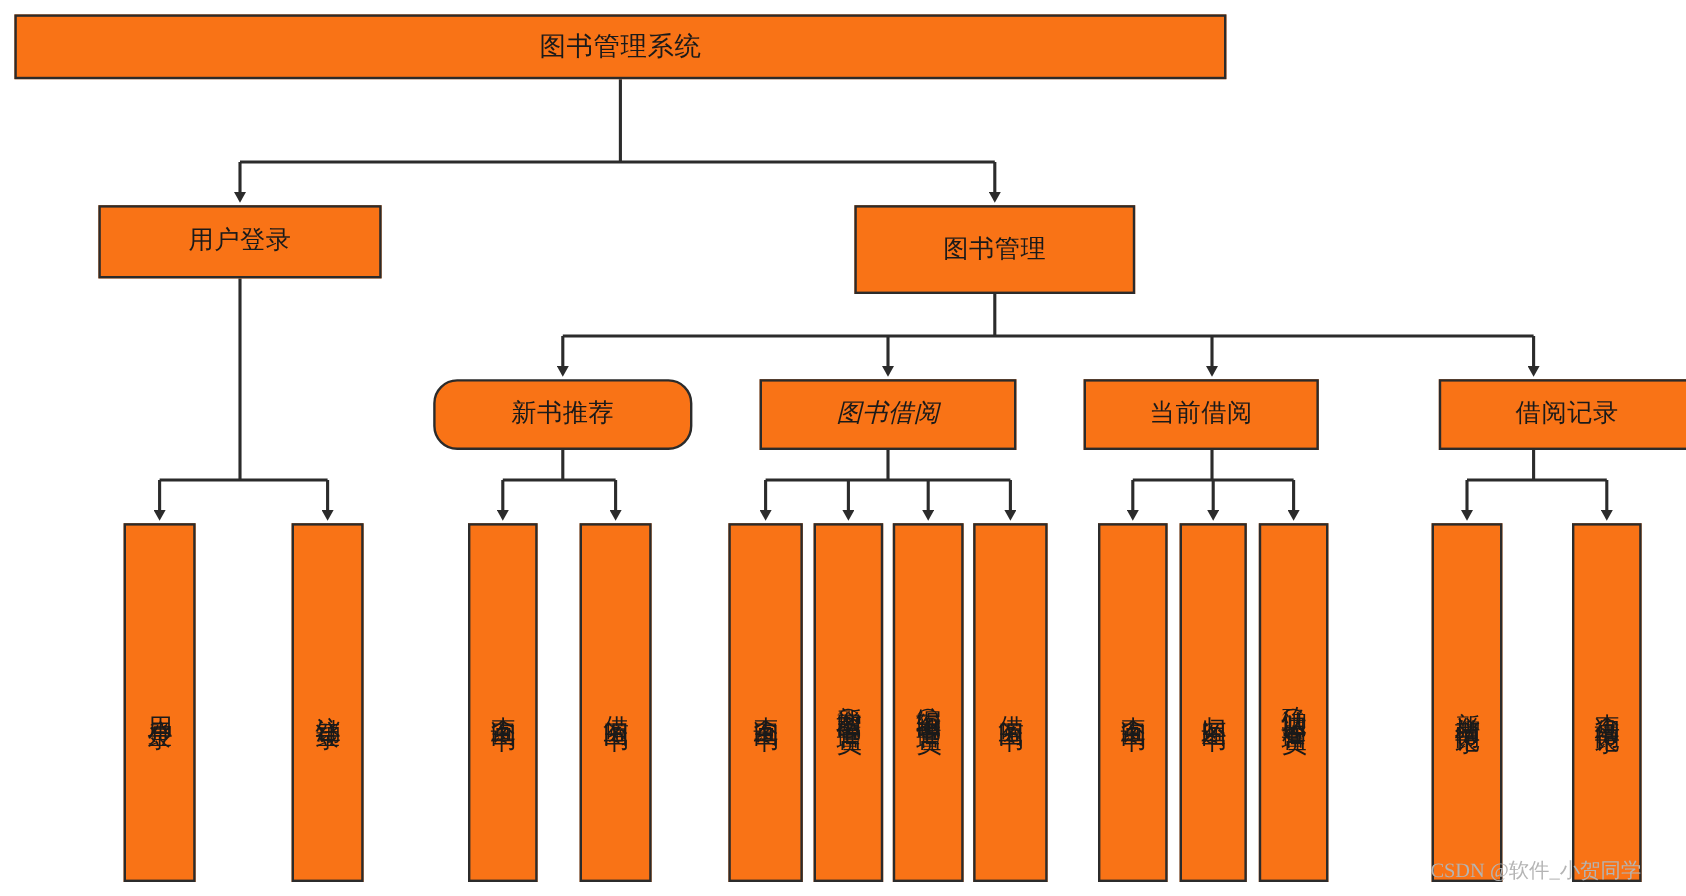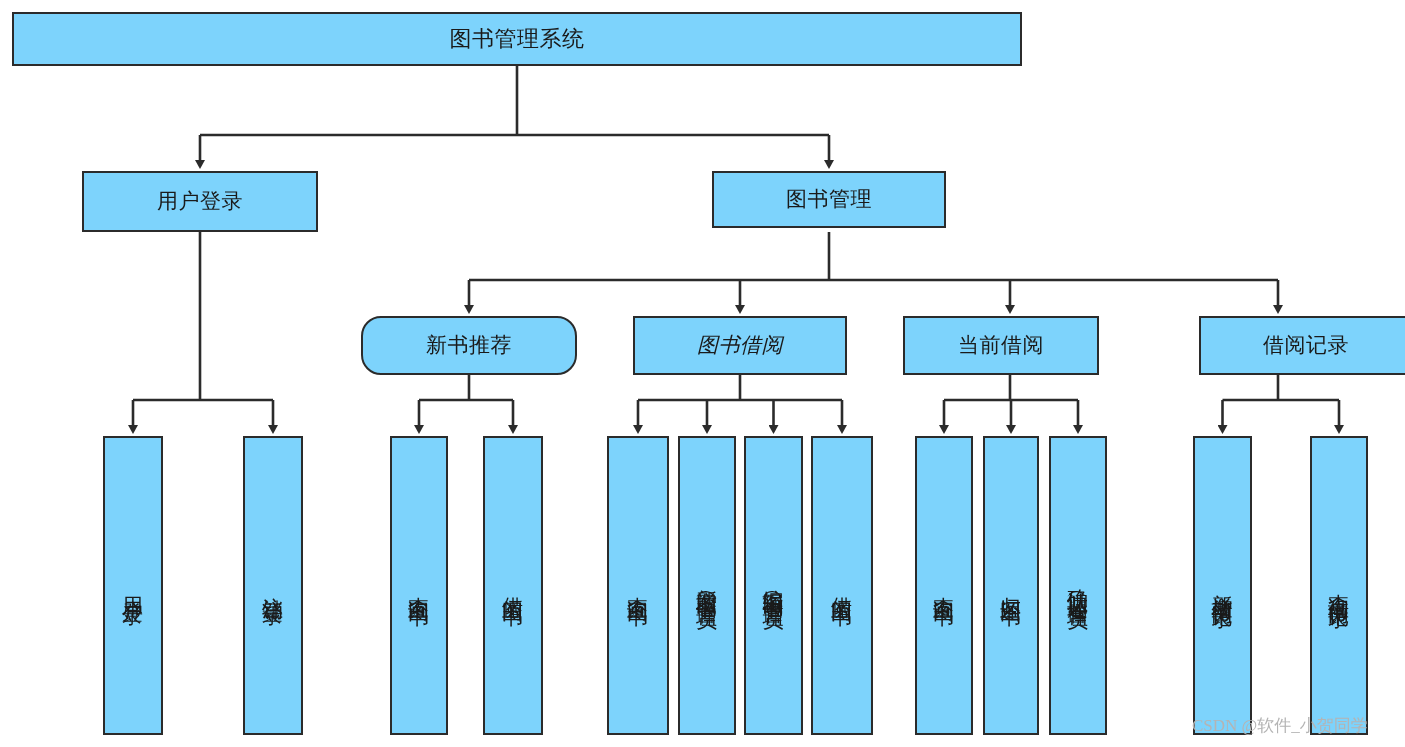--- a/index.html
+++ b/index.html
@@ -19,21 +19,21 @@
     position: absolute;
     left: 0;
     top: 0;
     width: 1405px;
     height: 747px;
     pointer-events: none;
   }
   .node {
     position: absolute;
     box-sizing: border-box;
-    background: #7dd3fc;
+    background: #f97316;
     border: 2px solid #2b2b2b;
     display: flex;
     align-items: center;
     justify-content: center;
     color: #1a1a1a;
     line-height: 1.18;
   }
   .node.h {
     font-size: 21px;
     letter-spacing: 0.5px;
@@ -110,21 +110,21 @@
       </g>
   </svg>
 
   <div id="nodes-layer">
       <div class="node h root" style="left: 12px; top: 12px; width: 1010px; height: 54px;">
         <span class="label">图书管理系统</span>
       </div>
       <div class="node h" style="left: 82px; top: 171px; width: 236px; height: 61px;">
         <span class="label">用户登录</span>
       </div>
-      <div class="node h" style="left: 712px; top: 171px; width: 234px; height: 57px;">
+      <div class="node h" style="left: 712px; top: 171px; width: 234px; height: 74px;">
         <span class="label">图书管理</span>
       </div>
       <div class="node h" style="left: 361px; top: 316px; width: 216px; height: 59px; border-radius: 20px;">
         <span class="label">新书推荐</span>
       </div>
       <div class="node h" style="left: 633px; top: 316px; width: 214px; height: 59px; font-style: italic;">
         <span class="label">图书借阅</span>
       </div>
       <div class="node h" style="left: 903px; top: 316px; width: 196px; height: 59px;">
         <span class="label">当前借阅</span>

